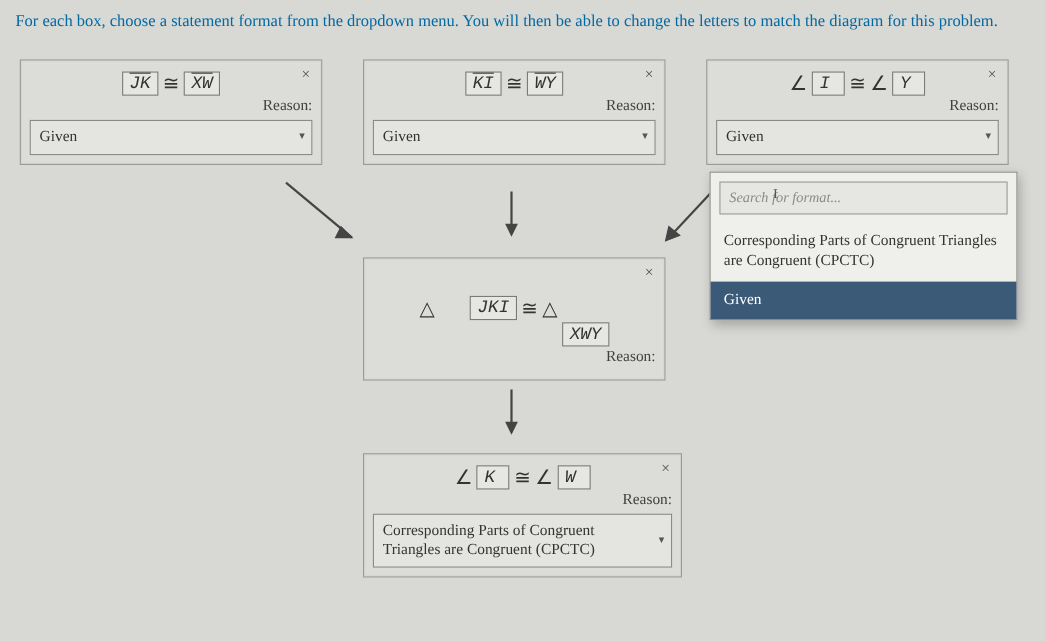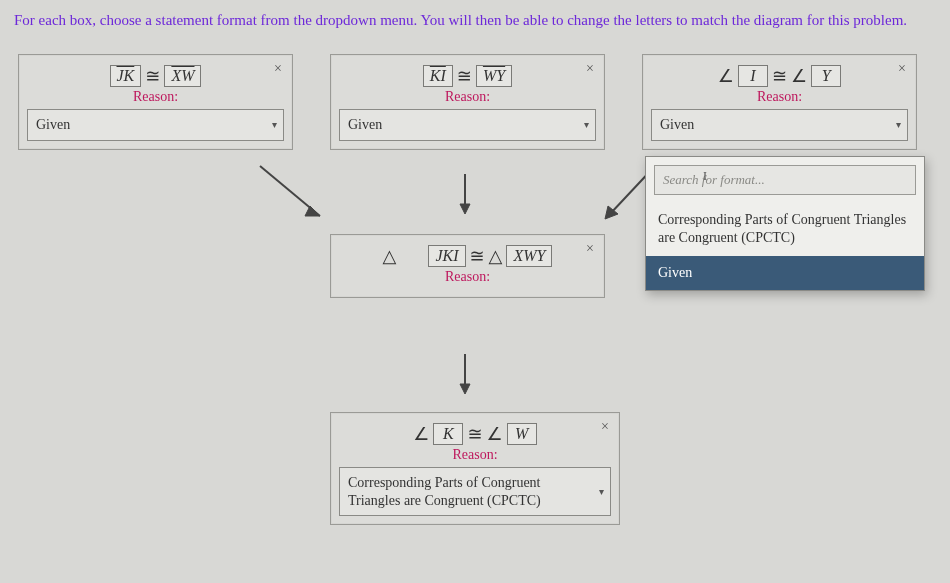--- a/index.html
+++ b/index.html
@@ -9,21 +9,21 @@
     width: 950px;
     height: 583px;
     overflow: hidden;
     position: relative;
     color: #333;
   }
   .instructions {
     padding: 10px 14px 4px 14px;
     font-size: 15px;
     line-height: 1.35;
-    color: #6d28d9;
+    color: #0369a1;
   }
   .canvas {
     position: relative;
     width: 100%;
     height: calc(100% - 52px);
   }
   .card {
     position: absolute;
     background: #dcdcd9;
     border: 1px solid #9a9a96;
@@ -53,34 +53,33 @@
   }
   .sym {
     font-family: 'Times New Roman', serif;
     font-size: 18px;
     color: #333;
   }
   .letterbox {
     border: 1px solid #7a7a77;
     background: #e6e6e3;
     padding: 1px 6px;
-    font-family: Liberation Serif, serif;
+    font-family: Liberation Mono, monospace;
     font-size: 16px;
     font-style: italic;
     min-width: 30px;
-    text-align: center;
   }
   .overline {
     text-decoration: overline;
     font-style: italic;
   }
   .reason-lbl {
-    text-align: center;
-    font-size: 14px;
-    color: #be185d;
+    text-align: right;
+    font-size: 14px;
+    color: #404040;
     margin: 2px 0 4px 0;
   }
   .dd {
     border: 1px solid #8a8a86;
     background: #e4e4e1;
     width: 100%;
     font-size: 14px;
     padding: 6px 22px 6px 8px;
     position: relative;
     color: #333;
@@ -181,21 +180,21 @@
     <div class="dd">Given</div>
   </div>
 
   <div class="card" style="left:330px; top:200px;">
     <div class="close-x">×</div>
     <div class="stm-row">
       <span class="sym">△</span>
       <span class="letterbox" style="font-style:italic;margin-left:28px;">JKI</span>
       <span class="sym">≅</span>
       <span class="sym">△</span>
-      <span class="letterbox" style="font-style:italic;">XWY</span>
+      <span class="letterbox" style="font-style:italic;margin-top:48px;">XWY</span>
     </div>
     <div class="reason-lbl">Reason:</div>
   </div>
 
   <div class="card" style="left:330px; top:378px; width:290px;">
     <div class="close-x">×</div>
     <div class="stm-row">
       <span class="sym">∠</span>
       <span class="letterbox">K</span>
       <span class="sym">≅</span>

